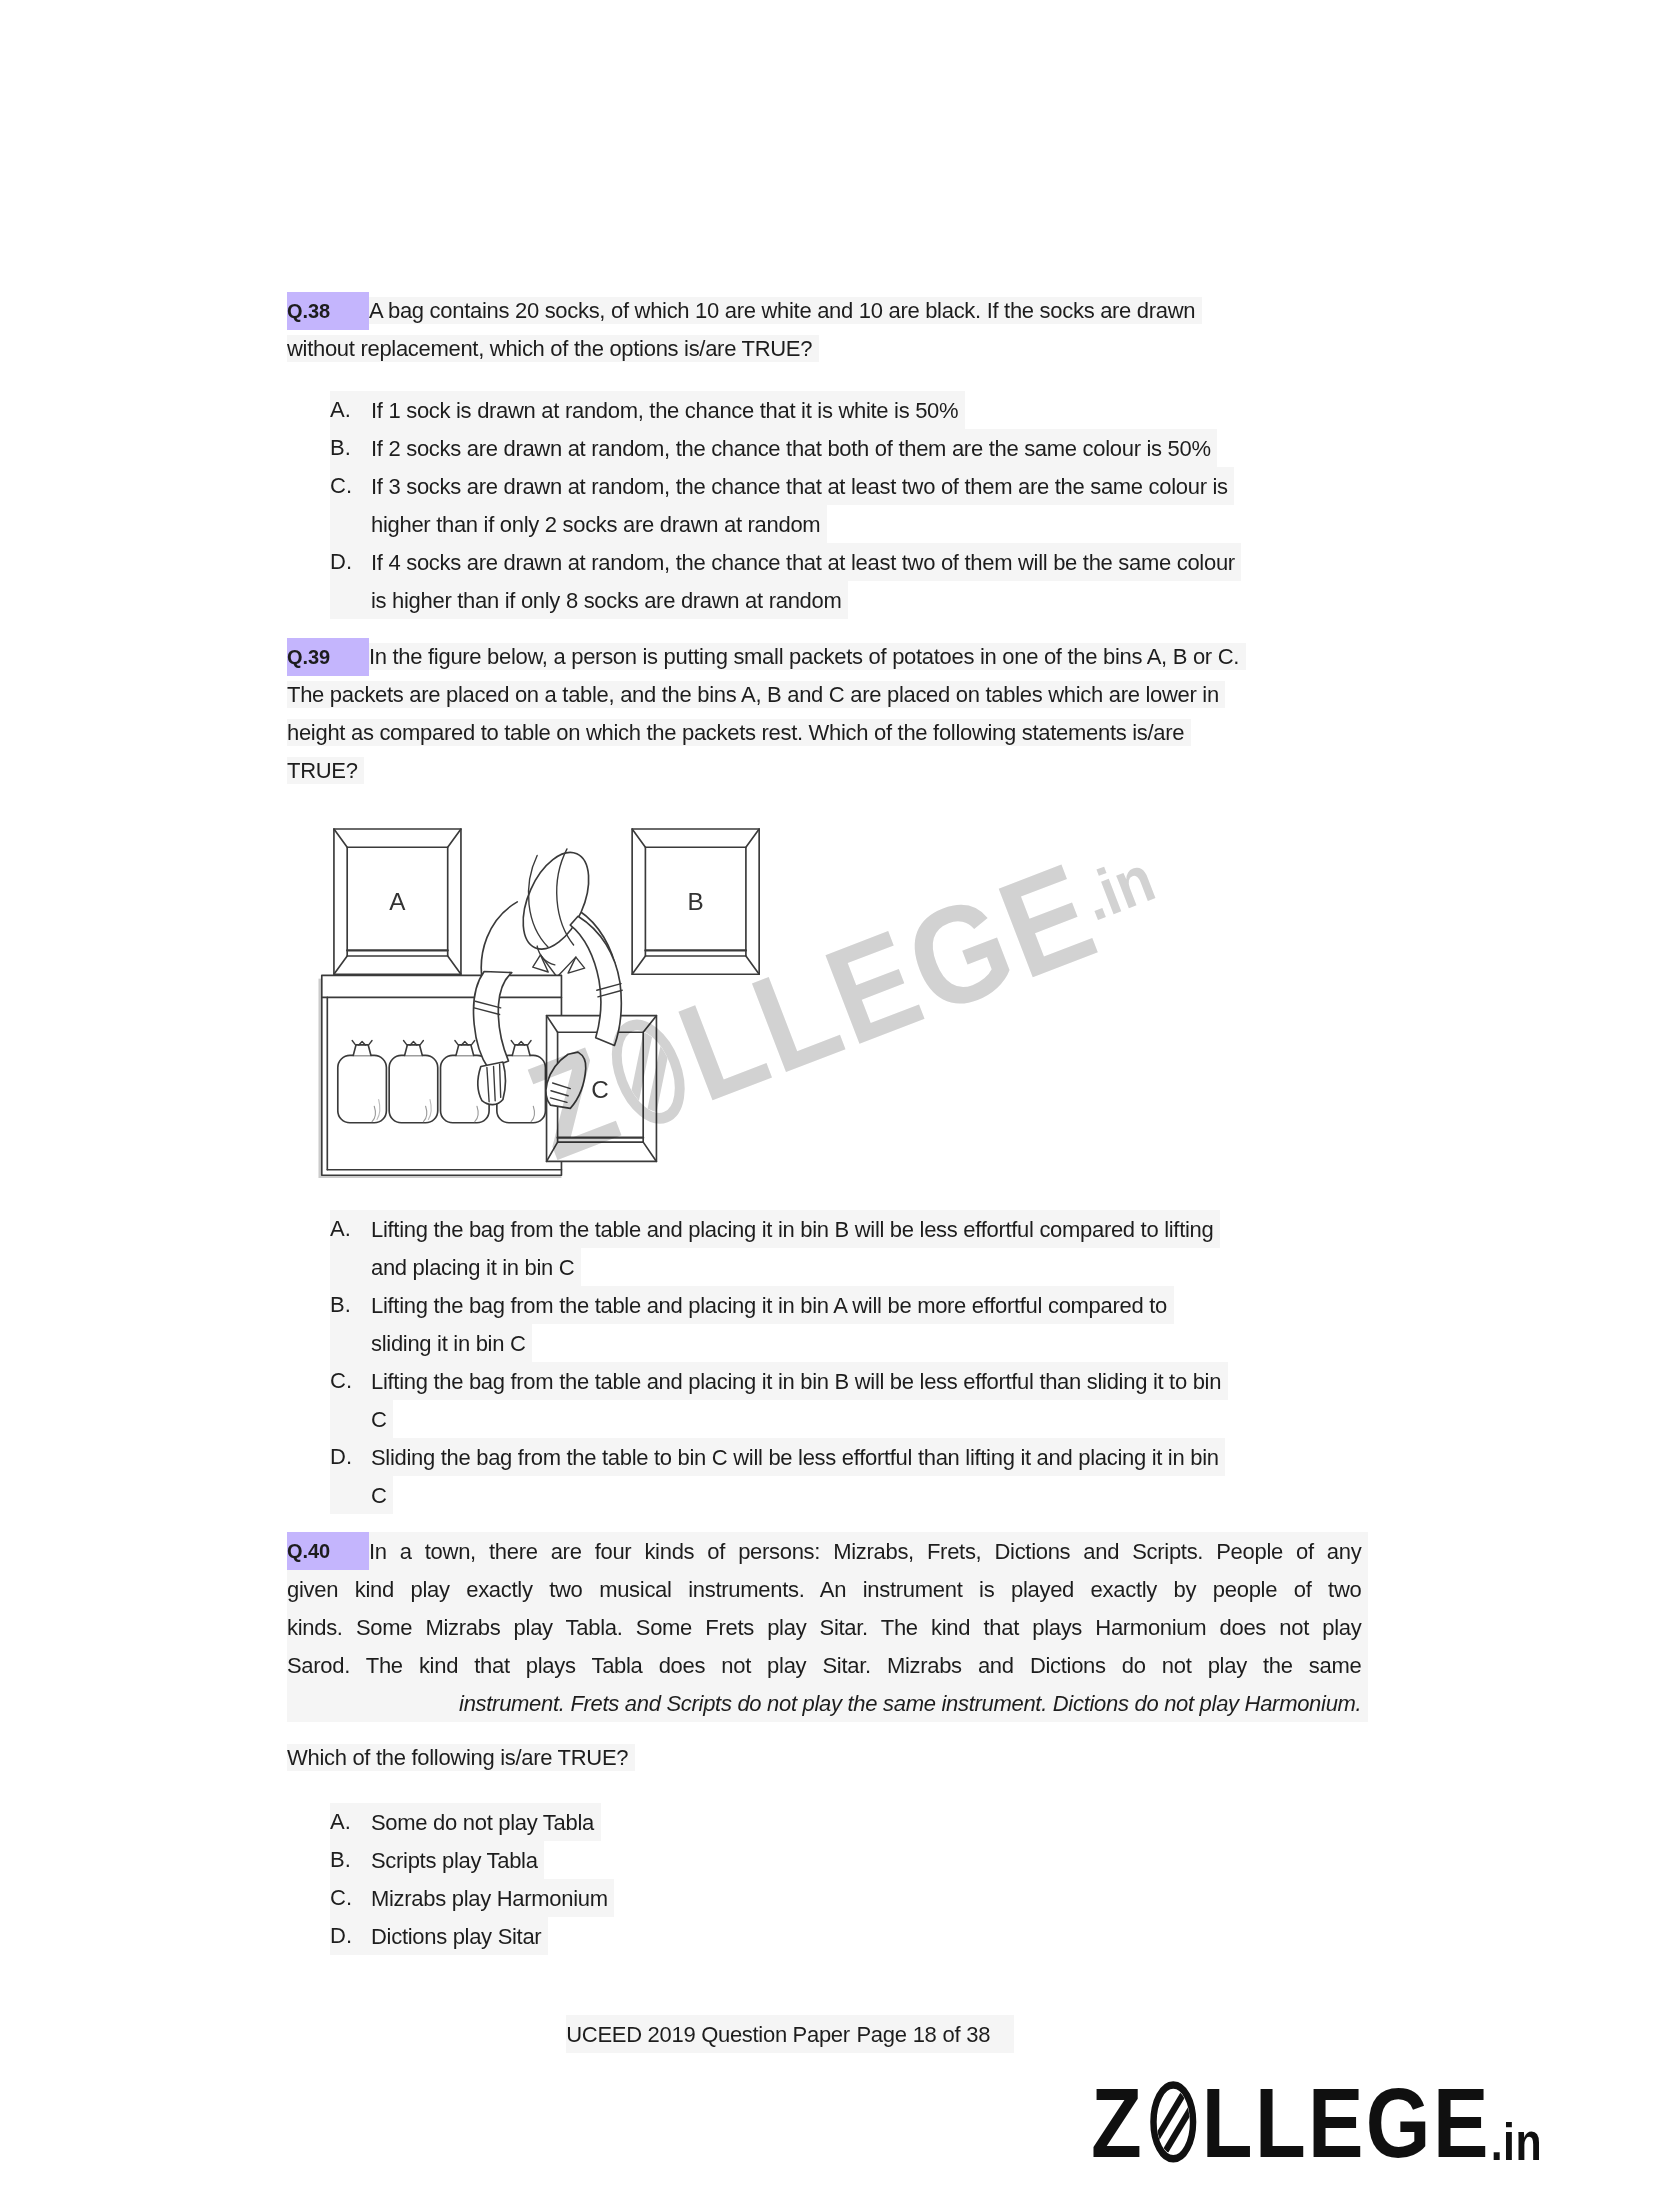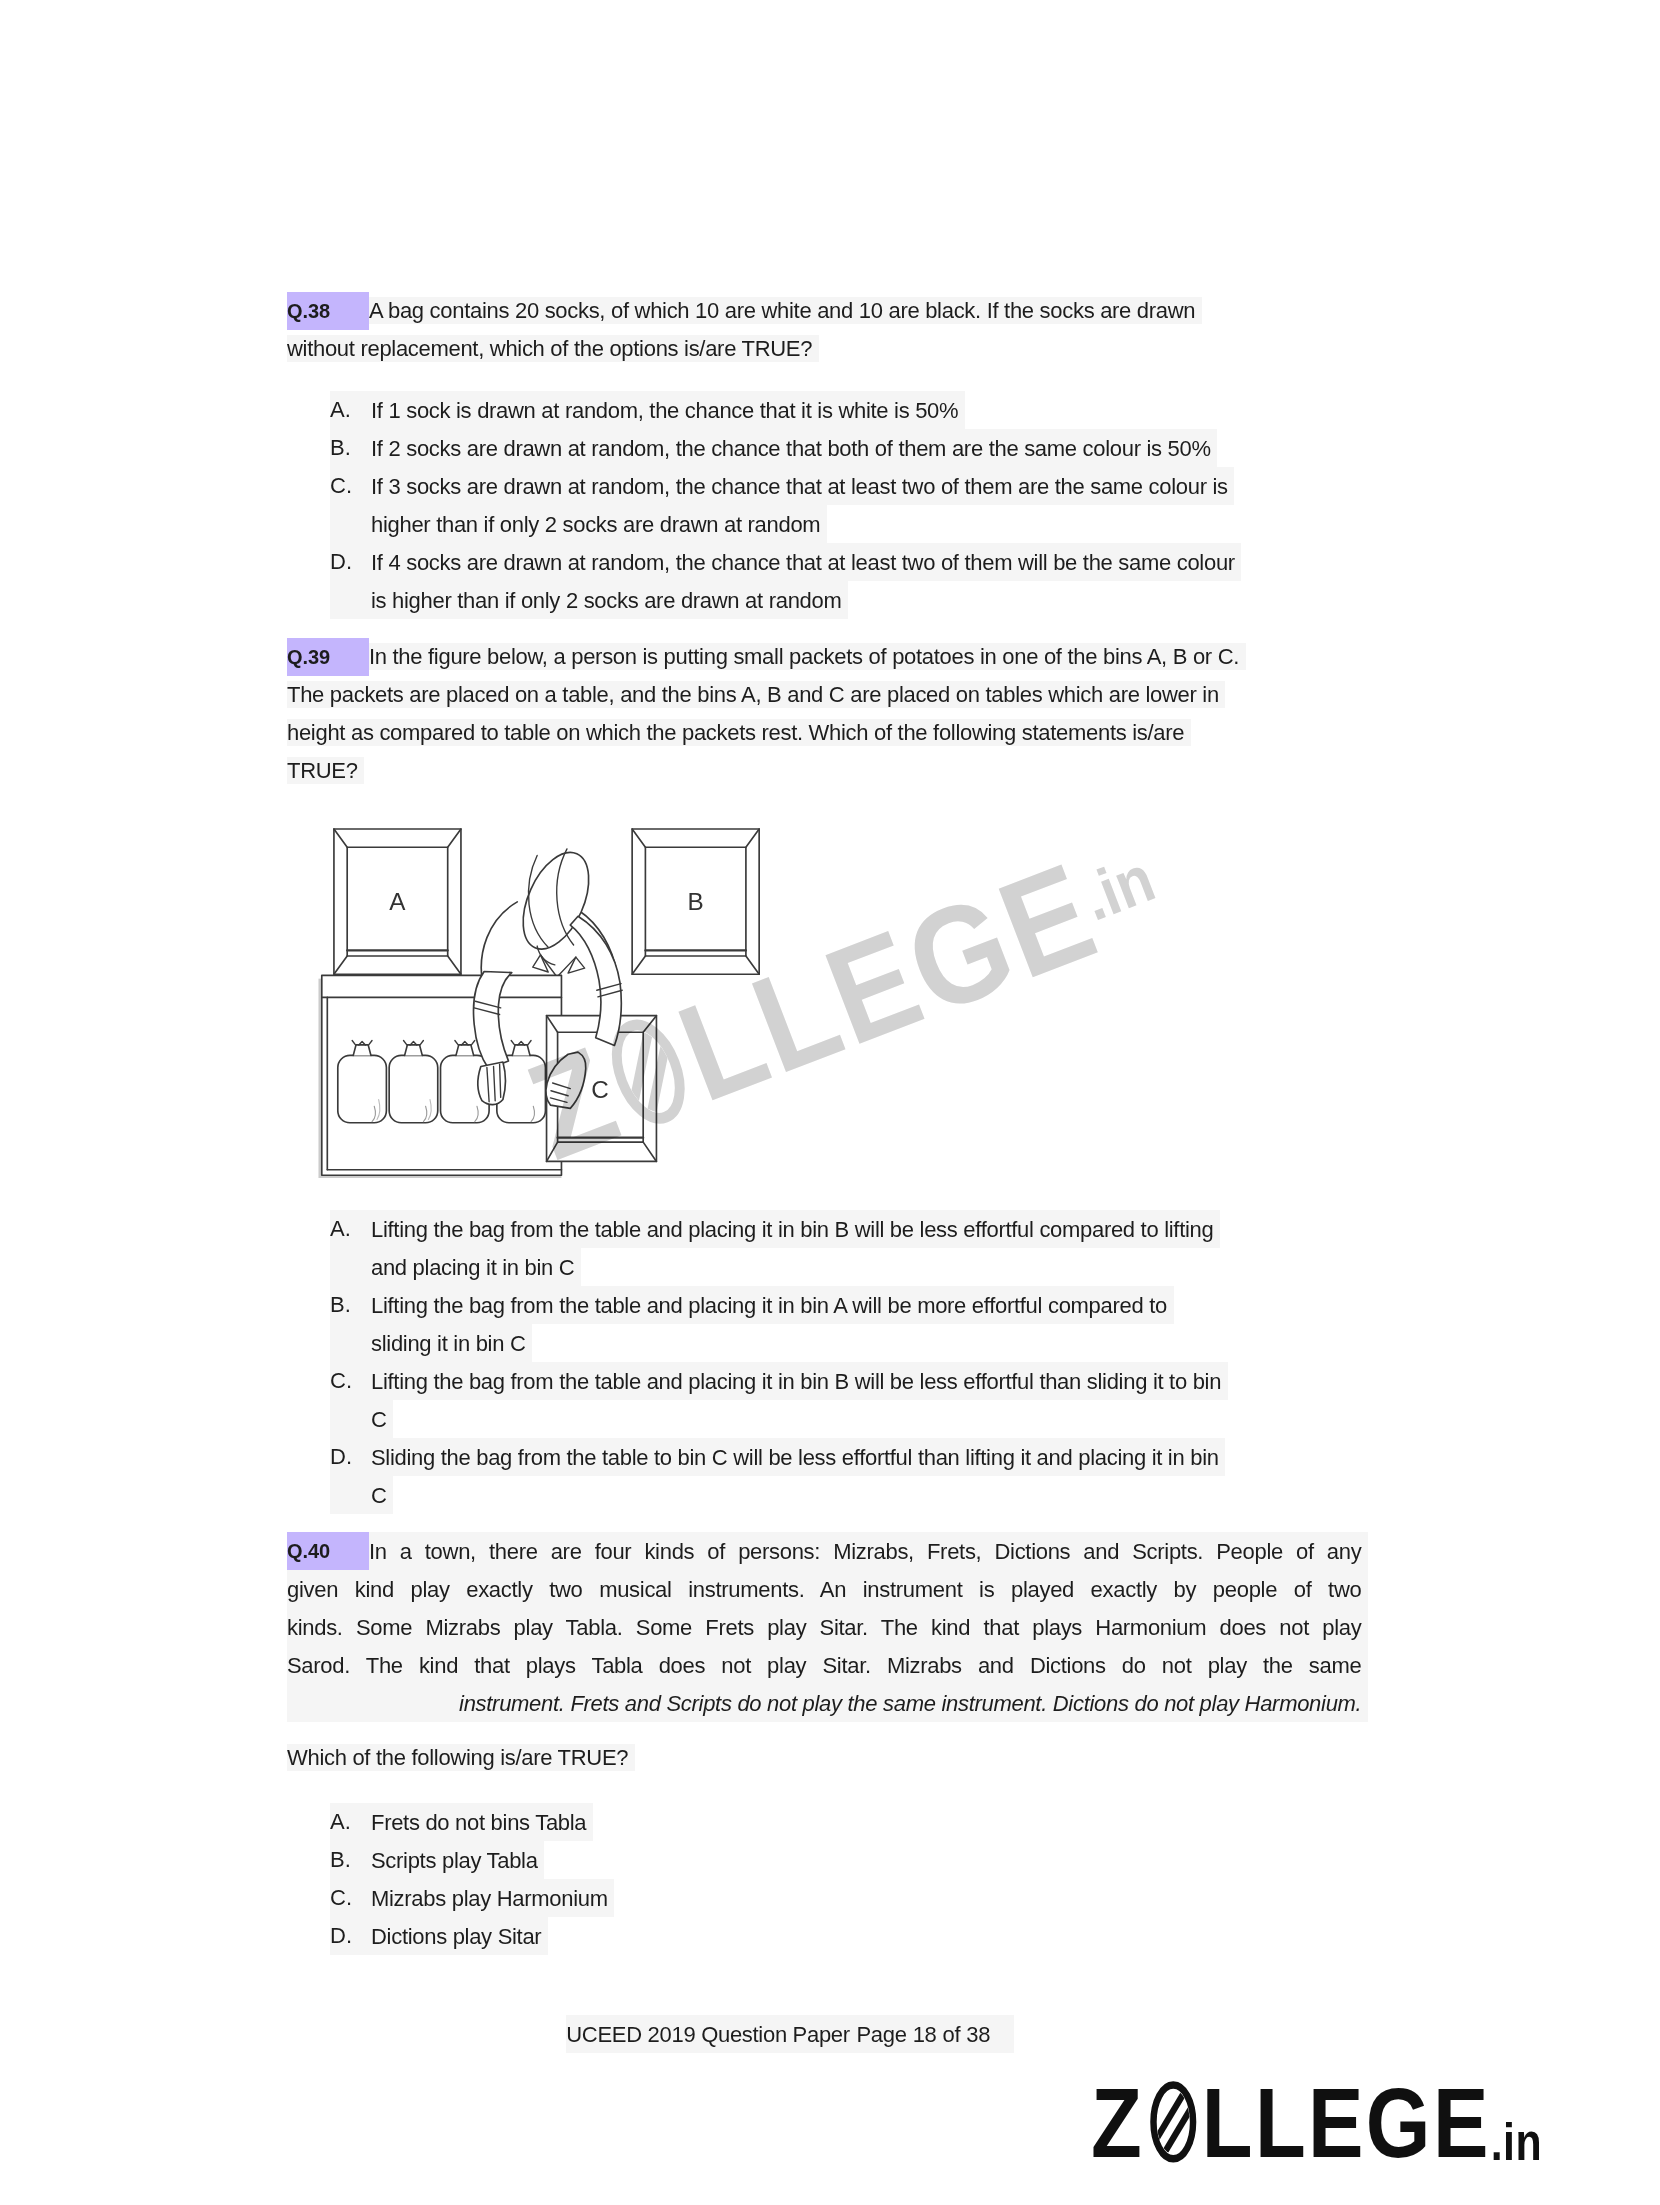--- a/index.html
+++ b/index.html
@@ -63,21 +63,21 @@
   <div class="orow">
       <span class="ol"></span>
       <span class="t">higher than if only 2 socks are drawn at random</span>
     </div>
   <div class="orow">
       <span class="ol">D.</span>
       <span class="t">If 4 socks are drawn at random, the chance that at least two of them will be the same colour</span>
     </div>
   <div class="orow">
       <span class="ol"></span>
-      <span class="t">is higher than if only 2 socks are drawn at random</span>
+      <span class="t">is higher than if only 8 socks are drawn at random</span>
     </div>
 </div>
 
 <div class="block" style="top:638px">
   <div class="line"><span class="qnum">Q.39</span><span class="t">In the figure below, a person is putting small packets of potatoes in one of the bins A, B or C.</span></div>
   <div class="line"><span class="t">The packets are placed on a table, and the bins A, B and C are placed on tables which are lower in</span></div>
   <div class="line"><span class="t">height as compared to table on which the packets rest. Which of the following statements is/are</span></div>
   <div class="line"><span class="t">TRUE?</span></div>
 </div>
 
@@ -259,21 +259,21 @@
     </div>
 </div>
 
 <div class="block" style="top:1739px">
   <div class="line"><span class="t">Which of the following is/are TRUE?</span></div>
 </div>
 
 <div class="block" style="top:1803px">
   <div class="orow">
       <span class="ol">A.</span>
-      <span class="t">Frets do not bins Tabla</span>
+      <span class="t">Some do not play Tabla</span>
     </div>
   <div class="orow">
       <span class="ol">B.</span>
       <span class="t">Scripts play Tabla</span>
     </div>
   <div class="orow">
       <span class="ol">C.</span>
       <span class="t">Mizrabs play Harmonium</span>
     </div>
   <div class="orow">

